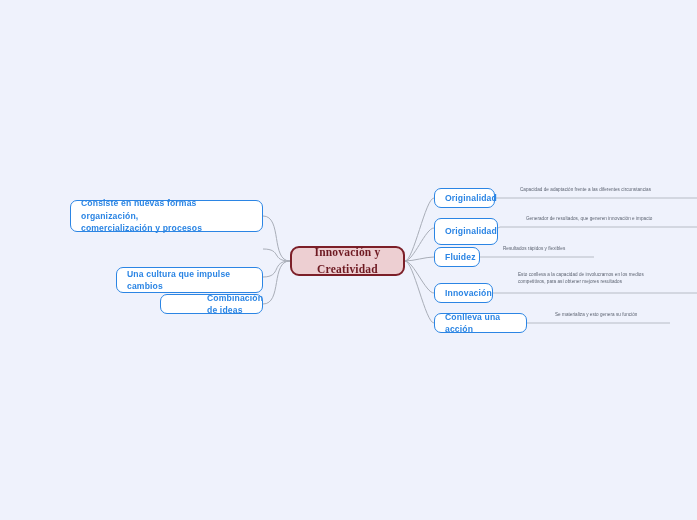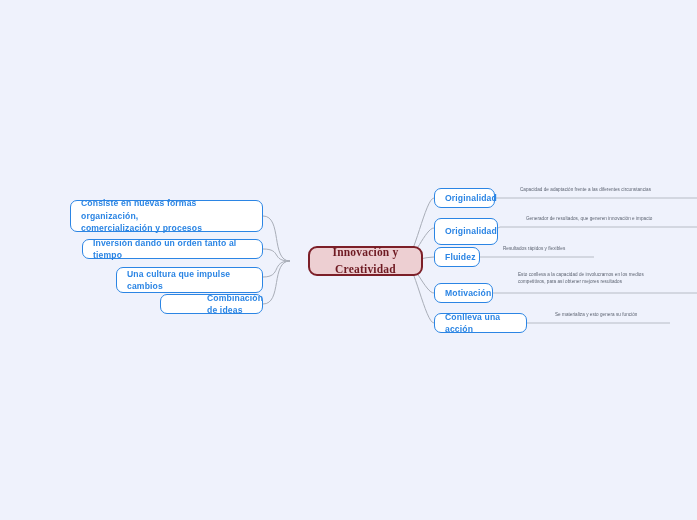--- a/index.html
+++ b/index.html
@@ -50,21 +50,20 @@
     background: #edcfd2;
     border: 2px solid #7c1f28;
     border-radius: 9px;
     color: #6e1a22;
     font-family: "Liberation Serif", serif;
     font-size: 11.5px;
     font-weight: bold;
     letter-spacing: 0.2px;
     justify-content: center;
     text-align: center;
-    margin-left: 18px;
   }
   .annotation {
     position: absolute;
     color: #5d6472;
     font-size: 4.6px;
     line-height: 1.55;
     letter-spacing: 0.05px;
     white-space: pre-line;
     text-align: left;
   }
@@ -84,28 +83,27 @@
       <path d="M498,228 L500,227 L697,227" fill="none" stroke="#a9aeb8" stroke-width="0.8"></path>
       <path d="M405,261 C413.5,261 425.5,257 434,257" fill="none" stroke="#a9aeb8" stroke-width="1"></path>
       <path d="M478,257 L480,257 L594,257" fill="none" stroke="#a9aeb8" stroke-width="0.8"></path>
       <path d="M405,261 C413.5,261 425.5,293 434,293" fill="none" stroke="#a9aeb8" stroke-width="1"></path>
       <path d="M493,293 L495,293 L697,293" fill="none" stroke="#a9aeb8" stroke-width="0.8"></path>
       <path d="M405,261 C413.5,261 425.5,323 434,323" fill="none" stroke="#a9aeb8" stroke-width="1"></path>
       <path d="M527,323 L529,323 L670,323" fill="none" stroke="#a9aeb8" stroke-width="0.8"></path>
     </svg>
 <div class="node" style="left: 70px; top: 200px; width: 193px; height: 32px;"><span>Consiste en nuevas formas organización,
 comercialización y procesos</span></div>
-    <div class="node" style="left: 82px; top: 239px; width: 181px; height: 20px;"><span>Inversión dando un orden tanto al tiempo</span></div>
     <div class="node" style="left: 116px; top: 267px; width: 147px; height: 26px;"><span>Una cultura que impulse cambios</span></div>
     <div class="node" style="left: 160px; top: 294px; width: 103px; height: 20px; padding-left: 46px;"><span>Combinación de ideas</span></div>
     <div class="node" style="left: 434px; top: 188px; width: 61px; height: 20px;"><span>Originalidad</span></div>
     <div class="annotation" style="left: 520px; top: 186px;">Capacidad de adaptación frente a las diferentes circunstancias</div>
     <div class="node" style="left: 434px; top: 218px; width: 64px; height: 27px;"><span>Originalidad</span></div>
     <div class="annotation" style="left: 526px; top: 215px;">Generador de resultados, que generen innovación e impacto</div>
     <div class="node" style="left: 434px; top: 247px; width: 46px; height: 20px;"><span>Fluidez</span></div>
     <div class="annotation" style="left: 503px; top: 245px;">Resultados rápidos y flexibles</div>
-    <div class="node" style="left: 434px; top: 283px; width: 59px; height: 20px;"><span>Motivación</span></div>
+    <div class="node" style="left: 434px; top: 283px; width: 59px; height: 20px;"><span>Innovación</span></div>
     <div class="annotation" style="left: 518px; top: 271px;">Esto conlleva a la capacidad de involucrarnos en los medios
 competitivos, para así obtener mejores resultados</div>
     <div class="node" style="left: 434px; top: 313px; width: 93px; height: 20px;"><span>Conlleva una acción</span></div>
     <div class="annotation" style="left: 555px; top: 311px;">Se materializa y esto genera su función</div>
     <div class="node central" style="left: 290px; top: 246px; width: 115px; height: 30px;"><span>Innovación y Creatividad</span></div>
   </div>
 
 </body></html>

